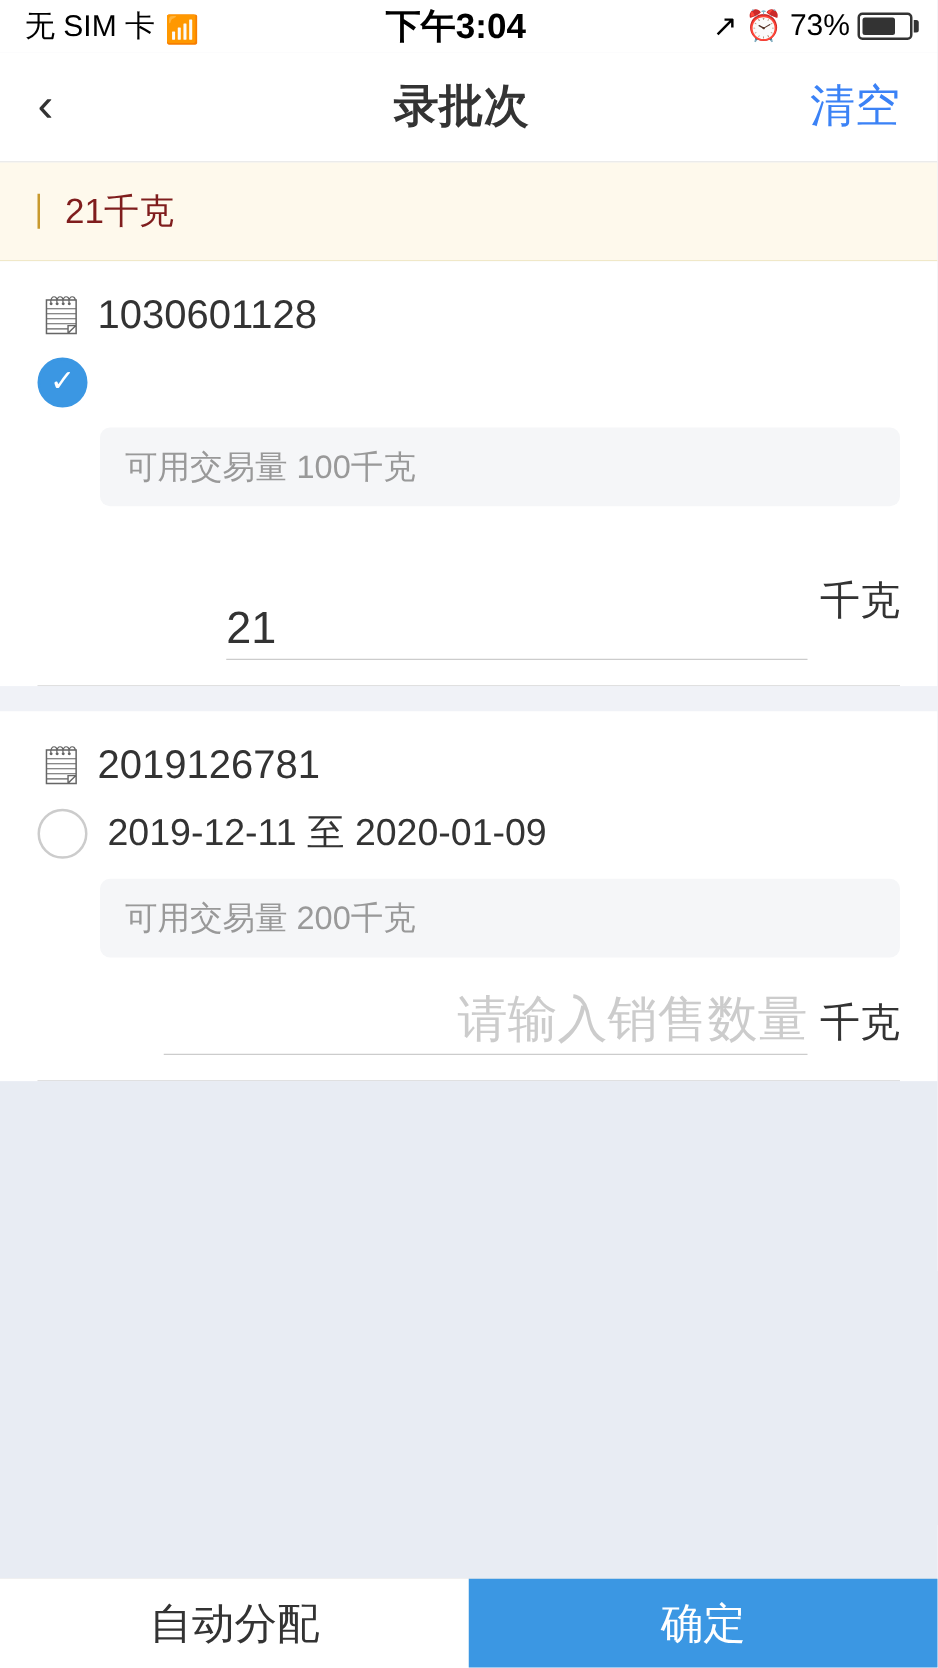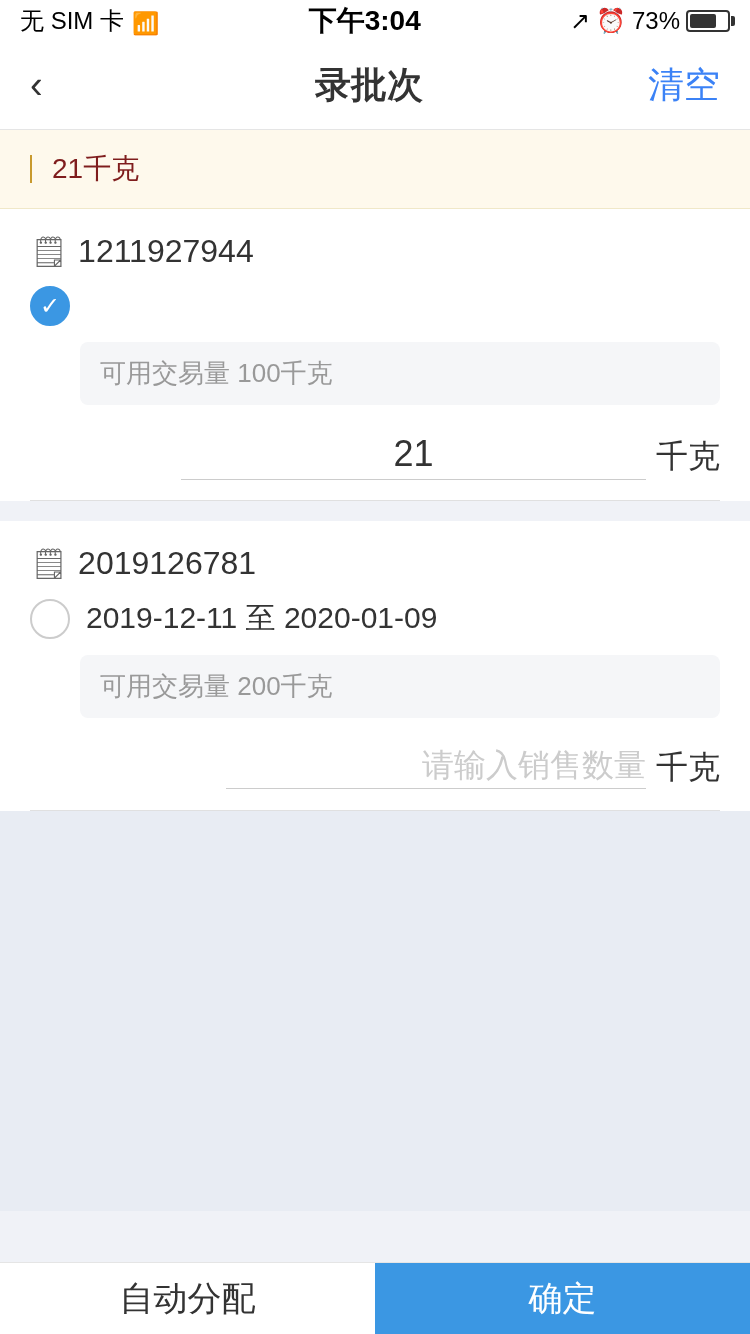--- a/index.html
+++ b/index.html
@@ -179,27 +179,28 @@
 
     
     .amount-row {
       display: flex;
       align-items: center;
       justify-content: flex-end;
       padding: 20px 30px;
       gap: 10px;
     }
     .amount-input {
-      text-align: center;
+      text-align: left;
       font-size: 36px;
       color: #333;
       border: none;
       outline: none;
       background: transparent;
       min-width: 80px;
+      margin-top: 48px;
     }
     .amount-unit {
       font-size: 32px;
       color: #333;
     }
     .amount-underline {
       border-bottom: 1px solid #ccc;
       padding-bottom: 4px;
     }
 
@@ -209,21 +210,21 @@
       margin: 0 30px;
     }
     .section-divider {
       height: 20px;
       background: #f0f2f7;
     }
 
     
     .placeholder-input {
       text-align: right;
-      font-size: 32px;
+      font-size: 40px;
       color: #ccc;
       border: none;
       outline: none;
       background: transparent;
       flex: 1;
     }
     .placeholder-input::placeholder {
       color: #ccc;
     }
 
@@ -296,21 +297,21 @@
 </div>
 
 <div class="summary-bar">
   <div class="summary-divider"></div>
   <span class="summary-value">21千克</span>
 </div>
 
 <div class="batch-card">
   <div class="batch-header">
     <span class="batch-icon">🗒</span>
-    <span class="batch-number">1211927944</span>
+    <span class="batch-number">1030601128</span>
   </div>
   <div class="batch-row">
     <div class="radio-circle selected">
       <span class="checkmark">✓</span>
     </div>
   </div>
   <div class="available-qty">可用交易量 100千克</div>
   <div class="amount-row">
     <div class="amount-underline">
       <input class="amount-input" type="text" value="21" style="">

